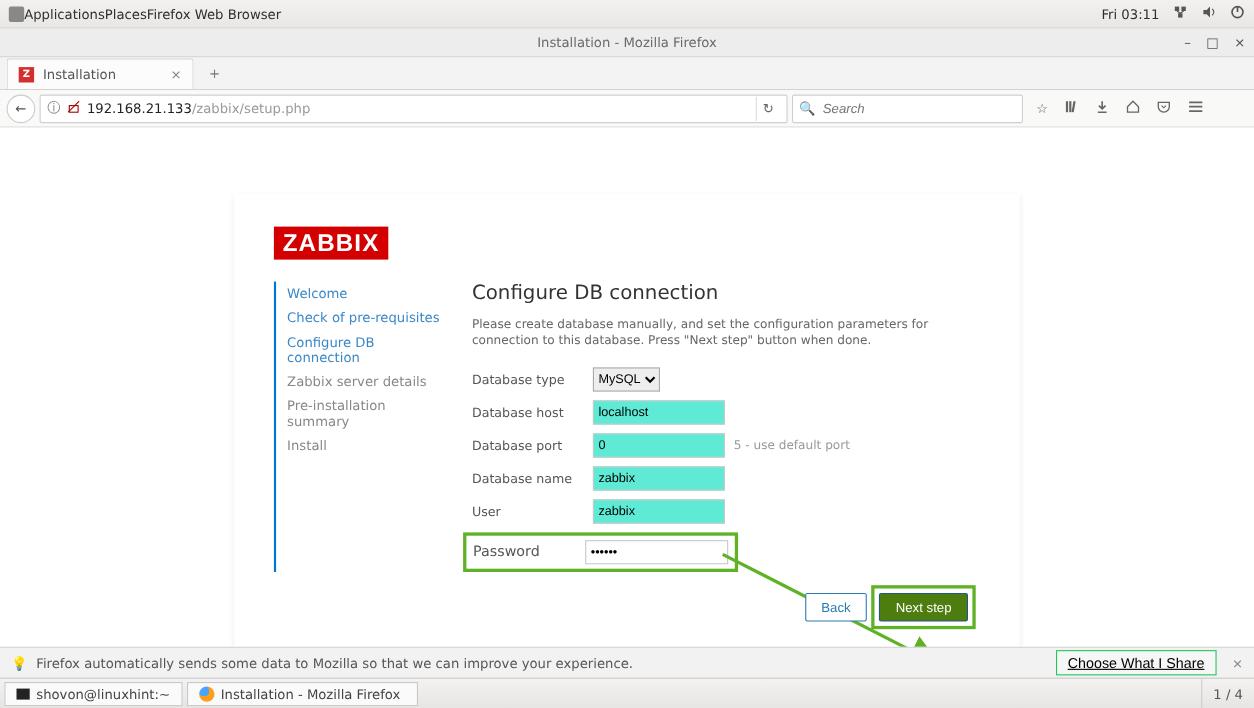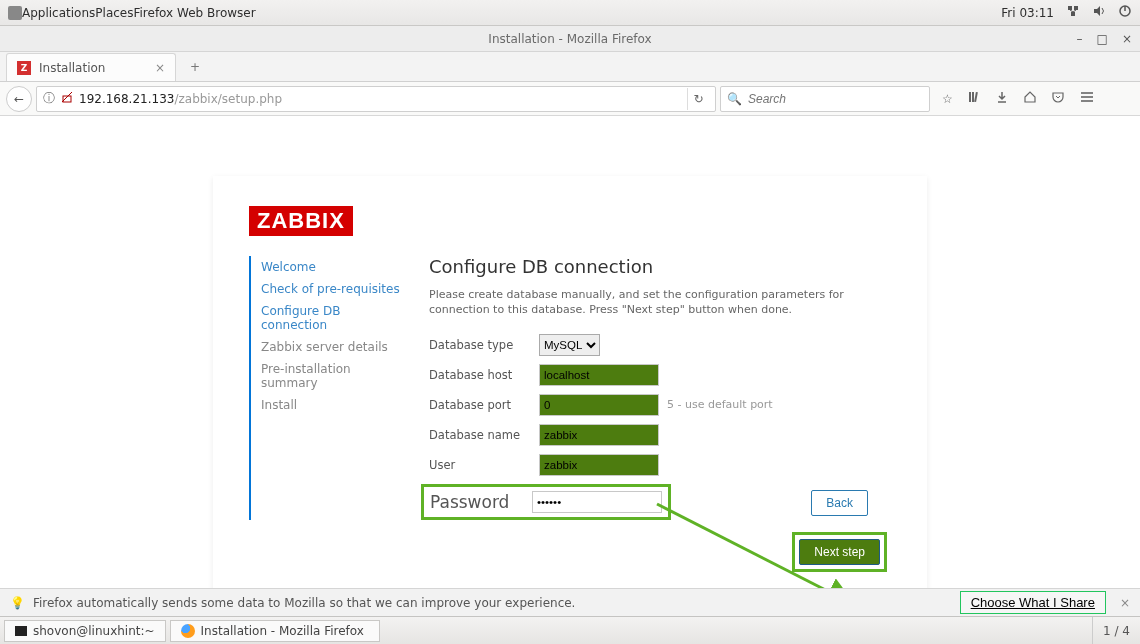--- a/index.html
+++ b/index.html
@@ -43,27 +43,27 @@
 .card-body { display:flex; gap:20px; }
 .steps { width:160px; border-left:2px solid #0275d8; padding-left:0; }
 .step { padding:4px 0 4px 10px; color:#888; font-size:12px; cursor:default;}
 .step.done { color:#3a87c7; }
 .step.current { color:#3a87c7; }
 .main { flex:1; }
 .main h2 { font-size:18px; font-weight:500; color:#333; margin-bottom:10px;}
 .main p.desc { font-size:11px; color:#666; margin-bottom:16px; line-height:1.4;}
 .form-row { display:flex; align-items:center; margin-bottom:8px; }
 .form-row label { width:110px; font-size:11.5px; color:#555; }
-.form-row input[type=text], .form-row input[type=password] { width:120px; height:22px; border:1px solid #c8c8c8; padding:0 4px; font-size:11.5px; background:#4d7c0f;}
+.form-row input[type=text], .form-row input[type=password] { width:120px; height:22px; border:1px solid #c8c8c8; padding:0 4px; font-size:11.5px; background:#5eead4;}
 .form-row select { height:22px; border:1px solid #aaa; font-size:11.5px; background:#eee;}
 .hint { font-size:11px; color:#999; margin-left:8px;}
 .hl-row { border:3px solid #5fb226; padding:4px 6px; margin-left:-8px; width:250px; display:flex; align-items:center;}
-.hl-row label { width:102px; font-size:17px; color:#555;}
+.hl-row label { width:102px; font-size:13px; color:#555;}
 .hl-row input { width:130px; height:22px; border:1px solid #c8c8c8; padding:0 4px; font-size:11.5px;}
-.btn-row { position:absolute; right:40px; bottom:24px; display:flex; gap:16px; align-items:center;flex-direction:column;}
+.btn-row { position:absolute; right:40px; bottom:24px; display:flex; gap:4px; align-items:center;}
 .btn { height:26px; padding:0 14px; border-radius:2px; font-size:12px; cursor:pointer;}
 .btn-back { background:#fff; border:1px solid #2a7ab0; color:#2a7ab0; }
 .btn-next-wrap { border:3px solid #5fb226; padding:4px; }
 .btn-next { background:#4d7c0f; border:1px solid #1e5a85; color:#fff; }
 
 
 .arrow { position:absolute; left:440px; top:320px; pointer-events:none; }
 
 
 .infobar { position:absolute; left:0; right:0; bottom:28px; height:28px; background:#f2f2f2; border-top:1px solid #d5d5d5; display:flex; align-items:center; padding:0 10px; font-size:12px; color:#555;}

